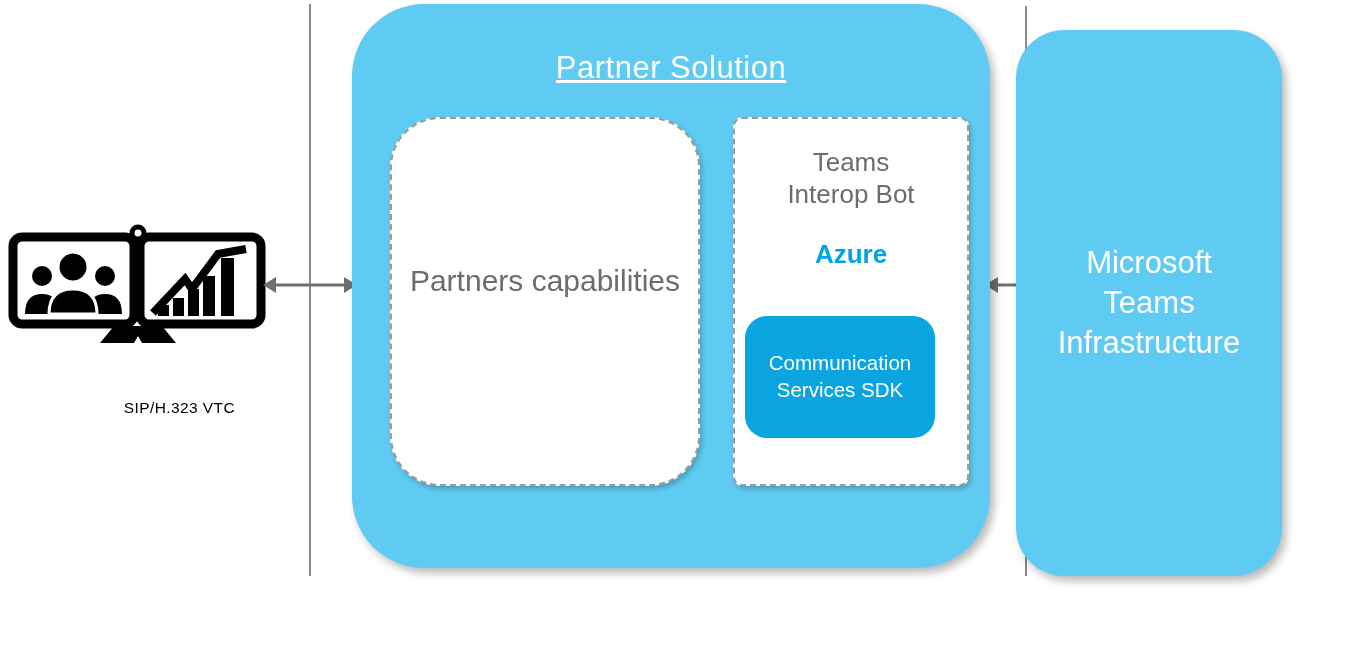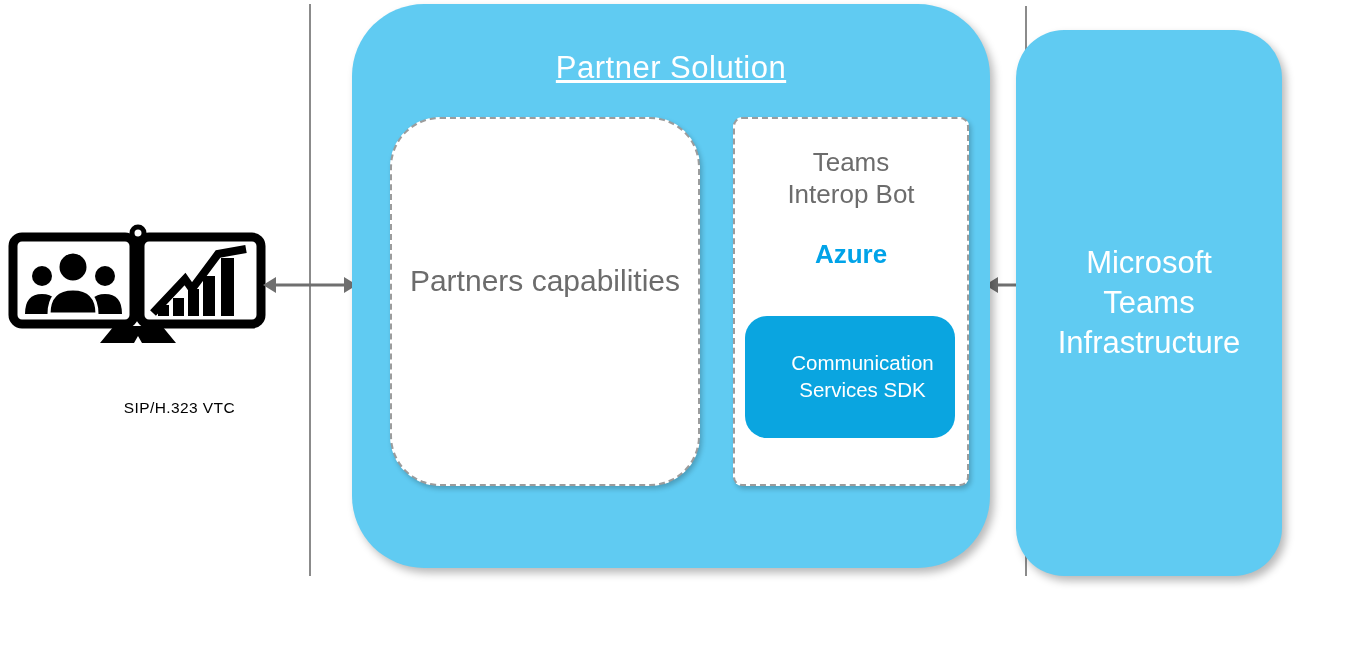--- a/index.html
+++ b/index.html
@@ -31,22 +31,22 @@
   .pc-title{position:absolute;top:143px;left:0;width:100%;text-align:center;
     font-size:30px;color:#6c6c6c;line-height:1.27;}
   .pc-sub{position:absolute;top:262px;left:0;width:100%;text-align:center;}
   .pc-sub span{display:inline-block;width:175px;font-size:23px;font-weight:700;
     color:#00A3E8;line-height:1.2;}
 
   .tb-title{position:absolute;top:28px;left:0;width:100%;text-align:center;}
   .tb-title span{display:inline-block;width:155px;font-size:26px;color:#6c6c6c;line-height:1.22;}
   .tb-azure{position:absolute;top:120px;left:0;width:100%;text-align:center;
     font-size:26px;font-weight:700;color:#00A3E8;}
-  .sdk-box{position:absolute;left:10px;top:197px;width:210px;height:122px;
-    background:#0AA5E0;border-radius:22px;display:flex;align-items:center;justify-content:flex-end;}
+  .sdk-box{position:absolute;left:10px;top:197px;width:190px;height:122px;
+    background:#0AA5E0;border-radius:22px;display:flex;align-items:center;justify-content:center;}
   .sdk-box span{display:inline-block;width:185px;text-align:center;color:#ffffff;
     font-size:20.5px;line-height:1.3;}
 
   
   .vtc-svg{position:absolute;left:6px;top:224px;}
   .vtc-label{position:absolute;left:55px;top:399px;width:180px;text-align:right;
     font-size:15.5px;color:#000000;letter-spacing:0.4px;}
 
   
   .arrow-svg{position:absolute;}

